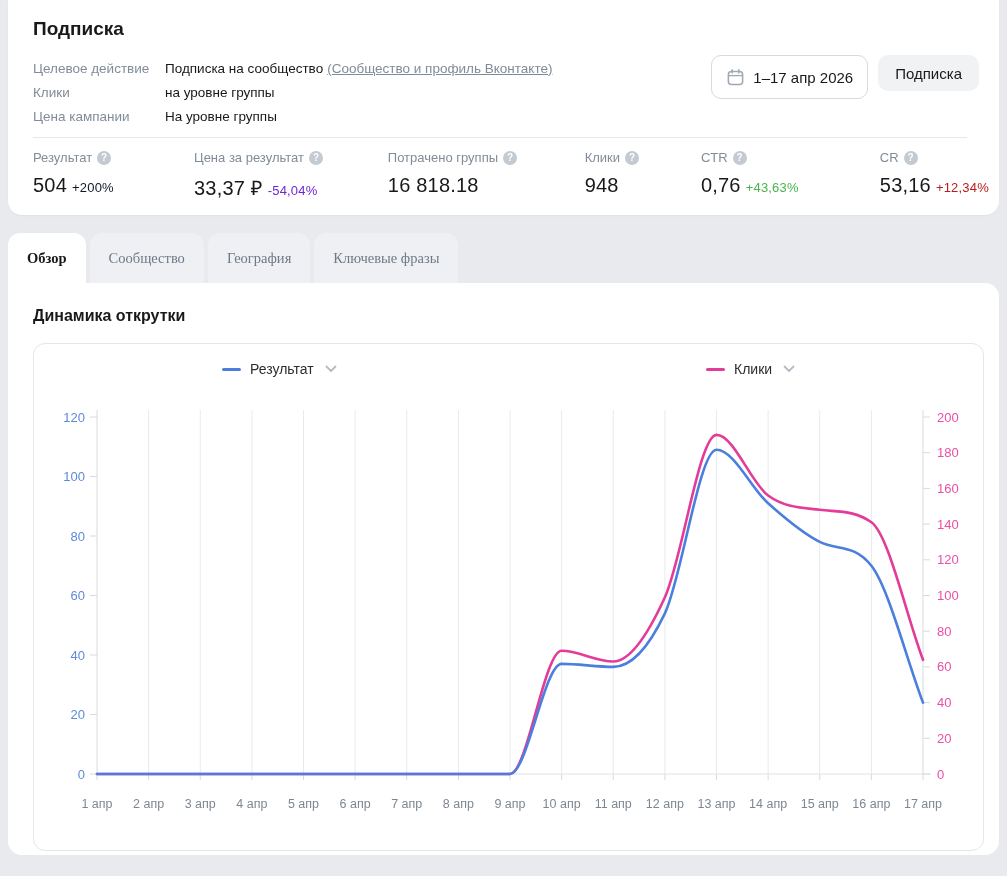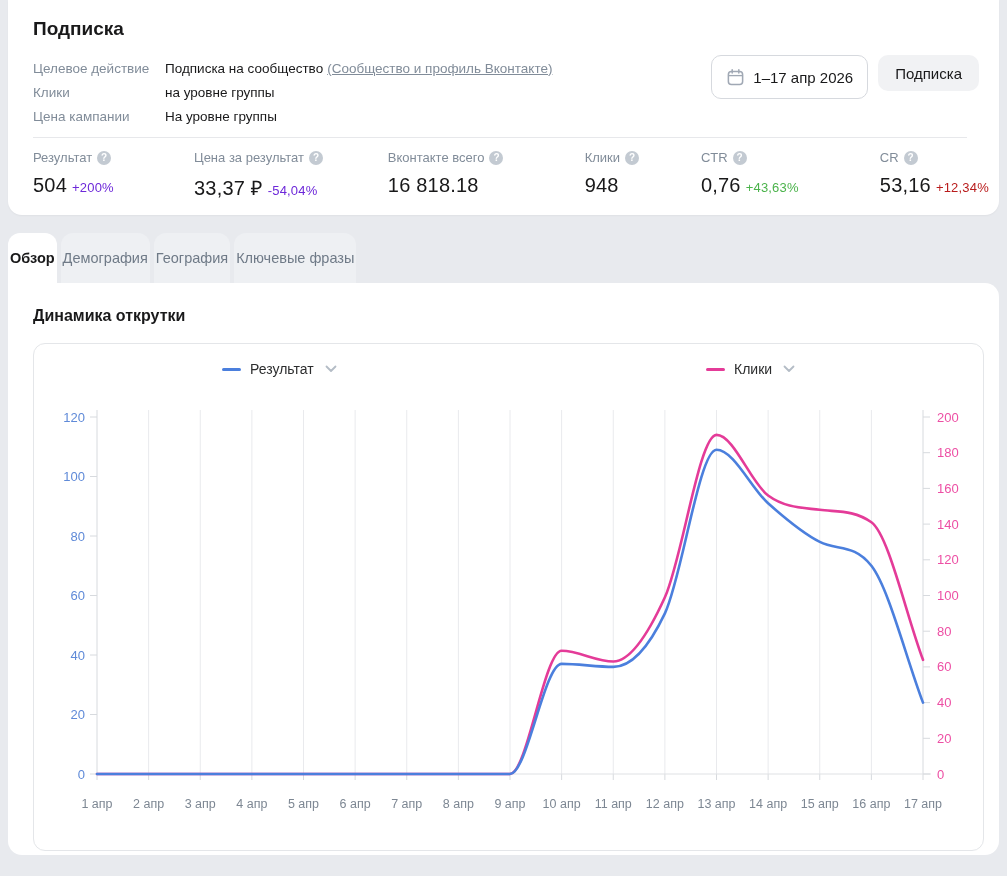--- a/index.html
+++ b/index.html
@@ -41,23 +41,23 @@
   .stat-label { font-size:13px; color:#818c99; display:flex; align-items:center; gap:5px; margin-top:3px; }
   .help-icon {
     width:14px; height:14px; border-radius:50%; background:#c3cad2; color:#fff;
     font-size:10px; line-height:14px; text-align:center; display:inline-block; cursor:pointer;
     font-weight:bold;
   }
   .stat-value-row { margin-top:9px; font-size:20px; letter-spacing:0.2px; }
   .stat-delta { font-size:13px; margin-left:5px; }
   .tabs { position:absolute; left:8px; top:233px; display:flex; gap:4px; }
   .tab {
-    height:50px; padding:0 2px; display:flex; align-items:center;
+    height:50px; padding:0 19px; display:flex; align-items:center;
     background:#eef0f3; border-radius:12px 12px 0 0; font-size:14.5px;
-    color:#6f7a87; cursor:pointer; white-space:nowrap;
+    color:#6f7a87; cursor:pointer; white-space:nowrap;font-family:Liberation Serif, serif;
   }
   .tab.active { background:#fff; color:#19191a; font-weight:bold; }
   .main-panel {
     position:absolute; left:8px; top:283px; width:991px; height:572px;
     background:#fff; border-radius:0 14px 14px 14px;
   }
   .section-title { position:absolute; left:25px; top:24px; font-size:16px; font-weight:bold; }
   .chart-card {
     position:absolute; left:25px; top:60px; width:951px; height:508px;
     border:1px solid #e4e6e9; border-radius:12px; background:#fff;
@@ -102,32 +102,32 @@
     </div>
     <button class="compare-btn">Подписка</button>
   </div>
   <div class="stats-sep"></div>
   <div class="stats-row">
       <div class="stat">
         <div class="stat-label">
           <span>Результат</span>
           <span class="help-icon">?</span>
         </div>
-        <div class="stat-value-row"><span>504</span><span class="stat-delta" style="color: #6d28d9;">+200%</span></div>
+        <div class="stat-value-row"><span>504</span><span class="stat-delta" style="color: #0f172a;">+200%</span></div>
       </div>
       <div class="stat">
         <div class="stat-label">
           <span>Цена за результат</span>
           <span class="help-icon">?</span>
         </div>
         <div class="stat-value-row"><span>33,37 ₽</span><span class="stat-delta" style="color: #6d28d9;">-54,04%</span></div>
       </div>
       <div class="stat">
         <div class="stat-label">
-          <span>Вконтакте всего</span>
+          <span>Потрачено группы</span>
           <span class="help-icon">?</span>
         </div>
         <div class="stat-value-row"><span>16 818.18</span></div>
       </div>
       <div class="stat">
         <div class="stat-label">
           <span>Клики</span>
           <span class="help-icon">?</span>
         </div>
         <div class="stat-value-row"><span>948</span></div>
@@ -144,21 +144,21 @@
           <span>CR</span>
           <span class="help-icon">?</span>
         </div>
         <div class="stat-value-row"><span>53,16</span><span class="stat-delta" style="color: #b91c1c;">+12,34%</span></div>
       </div>
     </div>
 </div>
 
 <div class="tabs">
     <div class="tab active">Обзор</div>
-    <div class="tab">Демография</div>
+    <div class="tab">Сообщество</div>
     <div class="tab">География</div>
     <div class="tab">Ключевые фразы</div>
   </div>
 
 <div class="main-panel">
   <div class="section-title">Динамика открутки</div>
   <div class="chart-card">
     <div id="legend">
         <div class="legend-item" style="left: 188px;">
           <span class="legend-dash" style="background:#4b7fdd"></span>

